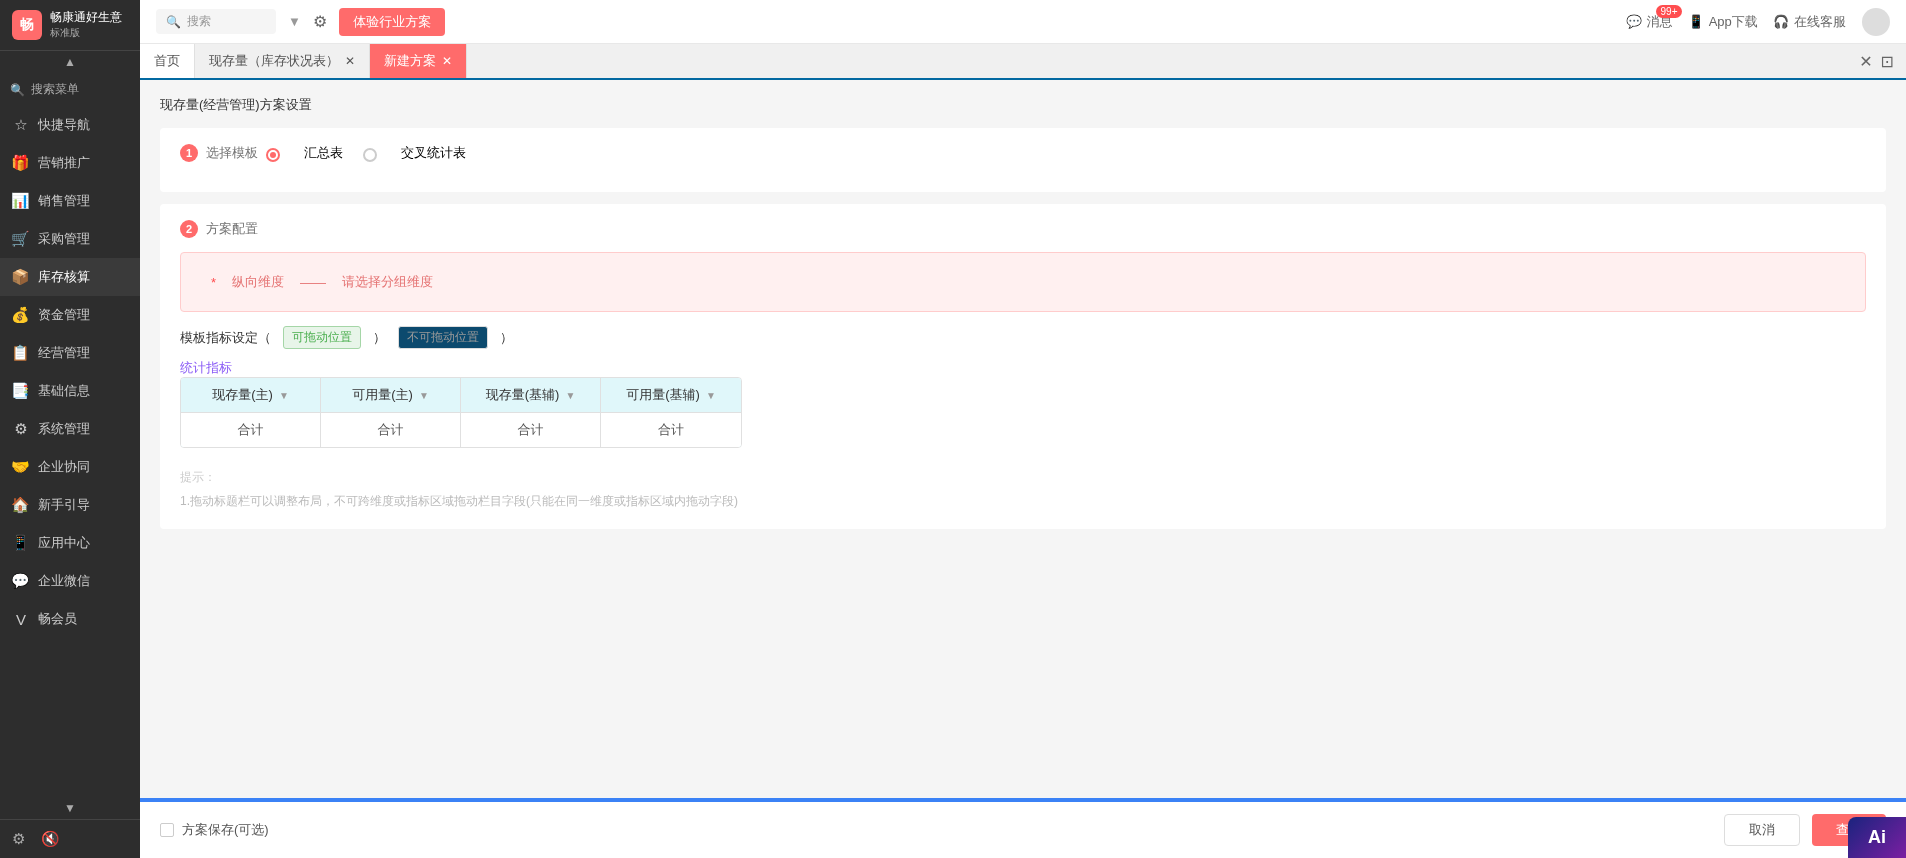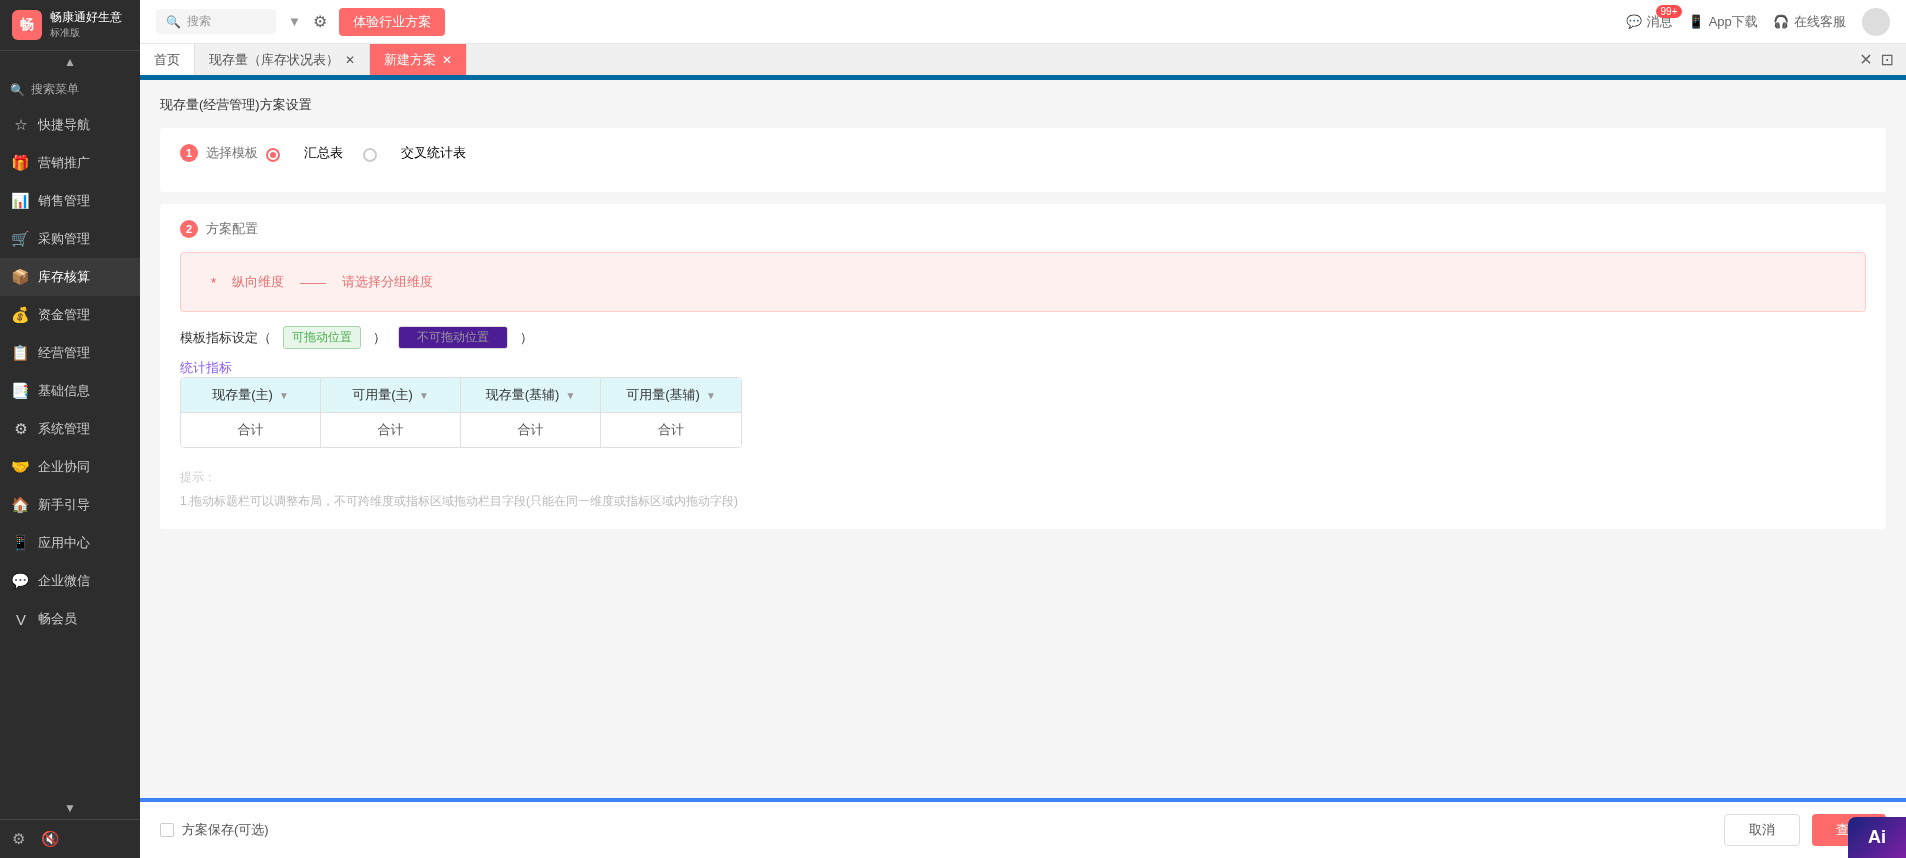--- a/index.html
+++ b/index.html
@@ -118,21 +118,21 @@
     .topbar-app { display: flex; align-items: center; gap: 4px; cursor: pointer; }
     .topbar-service { display: flex; align-items: center; gap: 4px; cursor: pointer; }
     .topbar-avatar { width: 28px; height: 28px; background: #ddd; border-radius: 50%; cursor: pointer; }
 
     
     .tabbar {
       background: #f0f0f0;
       display: flex;
       align-items: center;
       padding: 0;
-      border-bottom: 5px solid #0369a1;
+      border-bottom: 2px solid #0369a1;
       height: 36px;
     }
     .tab {
       display: flex; align-items: center;
       padding: 0 14px;
       height: 100%;
       font-size: 13px;
       cursor: pointer;
       color: #555;
       border-right: 1px solid #e0e0e0;
@@ -214,22 +214,22 @@
       font-size: 13px; color: #333;
       margin-bottom: 10px;
       display: flex; align-items: center; gap: 12px;
     }
     .draggable-badge {
       background: #e8f5e9; border: 1px solid #a5d6a7;
       border-radius: 3px; padding: 2px 8px;
       font-size: 12px; color: #4caf50;
     }
     .non-draggable-badge {
-      background: #4c1d95; border: 1px solid #ddd;
-      border-radius: 3px; padding: 2px 18px;
+      background: #0c4a6e; border: 1px solid #ddd;
+      border-radius: 3px; padding: 2px 8px;
       font-size: 12px; color: #999;
     }
 
     .stats-section-title {
       color: #8b5cf6; font-size: 13px;
       margin-bottom: 0;
     }
 
     .stats-table {
       border: 1px solid #e0e0e0;

